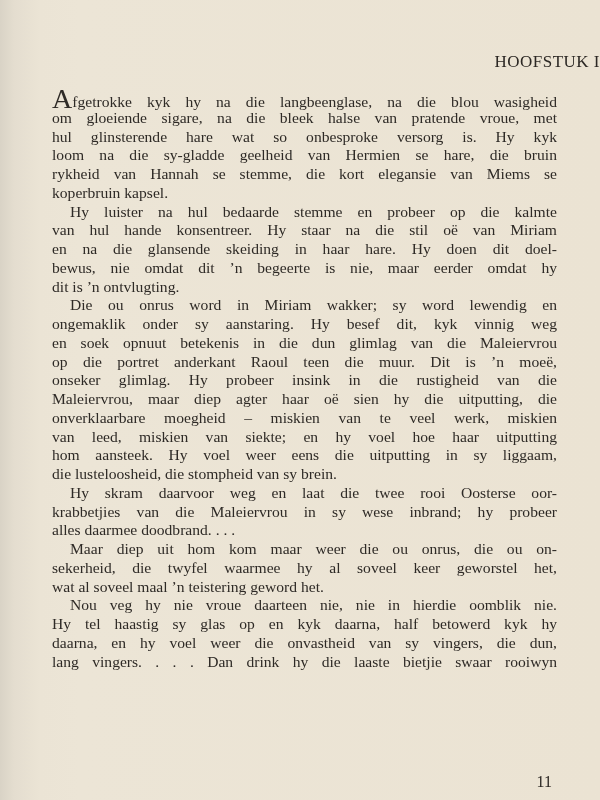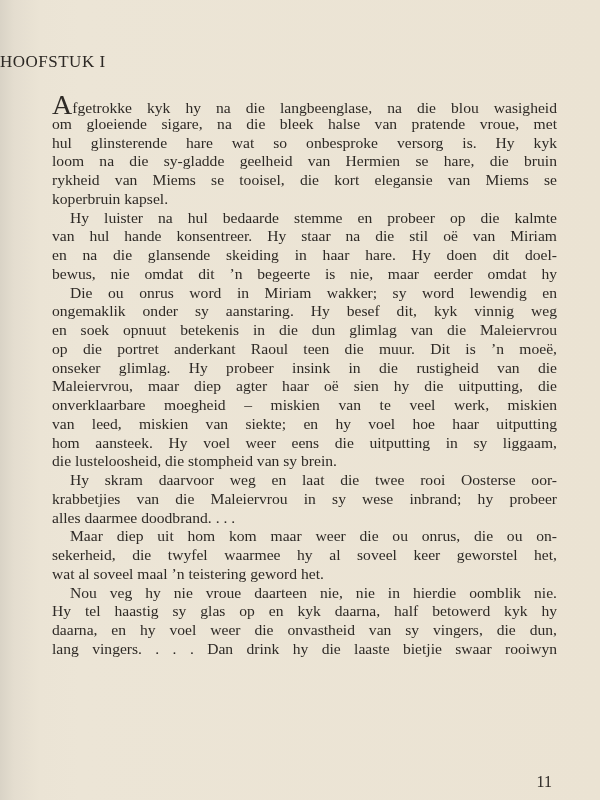--- a/index.html
+++ b/index.html
@@ -10,27 +10,27 @@
     font-family: "Liberation Serif", "DejaVu Serif", serif;
     color: #2e2a26;
   }
   .page {
     position: absolute; inset: 0;
     background:
       linear-gradient(to right, #d9d3c6 0px, #e4ddcf 14px, #ebe4d5 40px, #ece5d6 80px, #ebe3d3 100%);
   }
   .heading {
     position: absolute; top: 52px; left: 0; width: 600px;
-    text-align: left;
+    text-align: right;
     font-size: 17px; letter-spacing: 0.5px;
     color: #2c2824;
   }
   .body-text {
     position: absolute; left: 52px; top: 90px; width: 505px;
-    font-size: 15.6px; line-height: 18.75px; margin-top: 6px;
+    font-size: 15.6px; line-height: 18.75px;
   }
   .line {
     display: block; white-space: nowrap;
     text-align: justify; text-align-last: justify;
     height: 18.75px;
   }
   .line.last { text-align-last: left; }
   .line.indent { padding-left: 18px; }
   .dropcap {
     font-size: 28px; line-height: 18px;
@@ -45,26 +45,27 @@
 <body>
 
 <div class="page">
   <div class="heading">HOOFSTUK I</div>
 
   <div class="body-text">
     <span class="line"><span class="dropcap">A</span><span>fgetrokke kyk hy na die langbeenglase, na die blou wasigheid</span></span>
     <span class="line">om gloeiende sigare, na die bleek halse van pratende vroue, met</span>
     <span class="line">hul glinsterende hare wat so onbesproke versorg is.  Hy kyk</span>
     <span class="line">loom na die sy-gladde geelheid van Hermien se hare, die bruin</span>
-    <span class="line">rykheid van Miems se tooisel, die kort elegansie van Miems se</span>
+    <span class="line">rykheid van Hannah se stemme, die kort elegansie van Miems se</span>
     <span class="line last">koperbruin kapsel.</span>
     <span class="line indent">Hy luister na hul bedaarde stemme en probeer op die kalmte</span>
     <span class="line">van hul hande konsentreer.  Hy staar na die stil oë van Miriam</span>
     <span class="line">en na die glansende skeiding in haar hare.  Hy doen dit doel-</span>
     <span class="line">bewus, nie omdat dit ’n begeerte is nie, maar eerder omdat hy</span>
+    <span class="line last">dit is ’n ontvlugting.</span>
     <span class="line indent">Die ou onrus word in Miriam wakker; sy word lewendig en</span>
     <span class="line">ongemaklik onder sy aanstaring.  Hy besef dit, kyk vinnig weg</span>
     <span class="line">en soek opnuut betekenis in die dun glimlag van die Maleiervrou</span>
     <span class="line">op die portret anderkant Raoul teen die muur.  Dit is ’n moeë,</span>
     <span class="line">onseker glimlag.  Hy probeer insink in die rustigheid van die</span>
     <span class="line">Maleiervrou, maar diep agter haar oë sien hy die uitputting, die</span>
     <span class="line">onverklaarbare moegheid – miskien van te veel werk, miskien</span>
     <span class="line">van leed, miskien van siekte; en hy voel hoe haar uitputting</span>
     <span class="line">hom aansteek.  Hy voel weer eens die uitputting in sy liggaam,</span>
     <span class="line last">die lusteloosheid, die stompheid van sy brein.</span>

